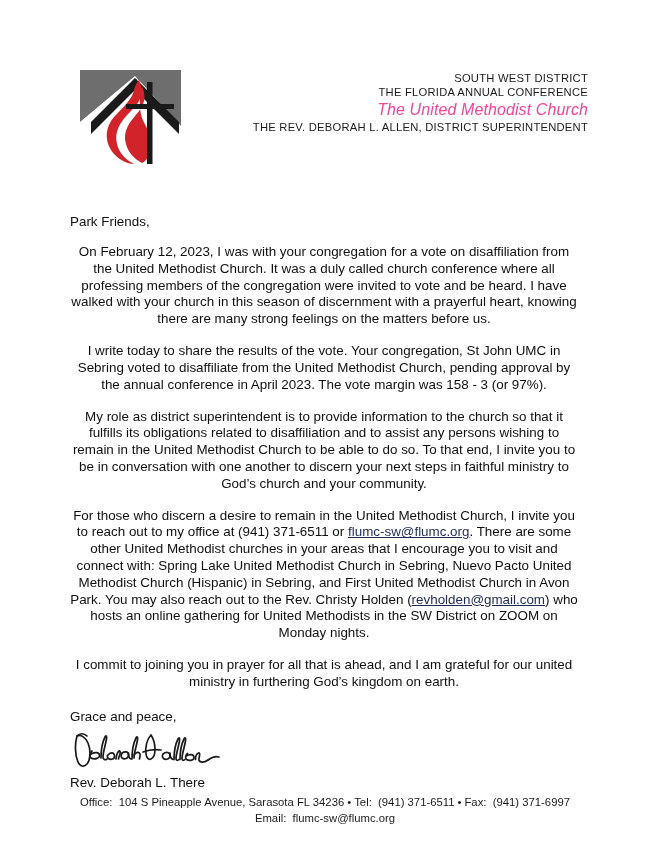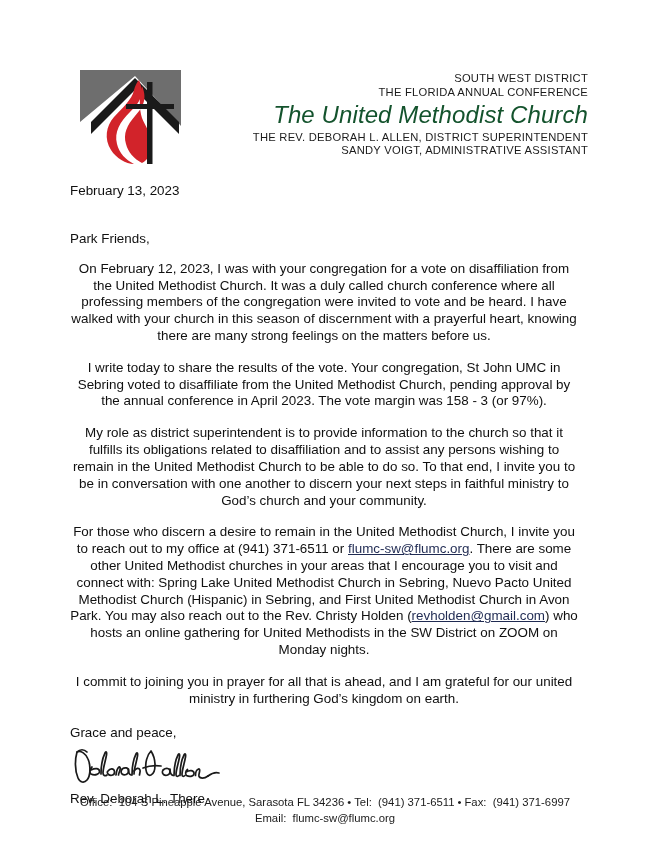--- a/index.html
+++ b/index.html
@@ -45,23 +45,23 @@
   }
   .hdr-line {
     font-size: 11.2px;
     letter-spacing: 0.25px;
     color: #1b1b1b;
     white-space: nowrap;
     font-variant: small-caps;
     text-transform: uppercase;
   }
   .hdr-title {
-    font-size: 24px;
+    font-size: 16px;
     font-style: italic;
-    color: #14532d;
+    color: #ec4899;
     white-space: nowrap;
     margin: 1px 0 1px 0;
     letter-spacing: 0.1px;
   }
 
   
   .body-area {
     position: absolute;
     left: 70px;
     top: 183px;
@@ -143,27 +143,25 @@
         <rect x="71" y="30" width="5.5" height="82" fill="#1a1a1a"></rect>
         <rect x="50" y="52" width="48" height="5" fill="#1a1a1a"></rect>
       </svg>
     </div>
 
     <div class="header-text">
       <div class="hdr-line">SOUTH WEST DISTRICT</div>
       <div class="hdr-line">THE FLORIDA ANNUAL CONFERENCE</div>
       <div class="hdr-title">The United Methodist Church</div>
       <div class="hdr-line">THE REV. DEBORAH L. ALLEN, DISTRICT SUPERINTENDENT</div>
-      <div class="hdr-line">SANDY VOIGT, ADMINISTRATIVE ASSISTANT</div>
     </div>
   </div>
 
   <div class="body-area">
 
-    <div class="date-line">February 13, 2023</div>
 
     <div class="salutation">Park Friends,</div>
 
     <p class="para">On February 12, 2023, I was with your congregation for a vote on disaffiliation from the United Methodist Church. It was a duly called church conference where all professing members of the congregation were invited to vote and be heard. I have walked with your church in this season of discernment with a prayerful heart, knowing there are many strong feelings on the matters before us.</p>
 
     <p class="para">I write today to share the results of the vote. Your congregation, St John UMC in Sebring voted to disaffiliate from the United Methodist Church, pending approval by the annual conference in April 2023. The vote margin was 158 - 3 (or 97%).</p>
 
     <p class="para">My role as district superintendent is to provide information to the church so that it fulfills its obligations related to disaffiliation and to assist any persons wishing to remain in the United Methodist Church to be able to do so. To that end, I invite you to be in conversation with one another to discern your next steps in faithful ministry to God’s church and your community.</p>
 
     <p class="para"><span>For those who discern a desire to remain in the United Methodist Church, I invite you to reach out to my office at (941) 371-6511 or </span><a class="maillink" href="#">flumc-sw@flumc.org</a><span>.  There are some other United Methodist churches in your areas that I encourage you to visit and connect with: Spring Lake United Methodist Church in Sebring, Nuevo Pacto United Methodist Church (Hispanic) in Sebring, and First United Methodist Church in Avon Park. You may also reach out to the Rev. Christy Holden (</span><a class="maillink" href="#">revholden@gmail.com</a><span>) who hosts an online gathering for United Methodists in the SW District on ZOOM on Monday nights.</span></p>

